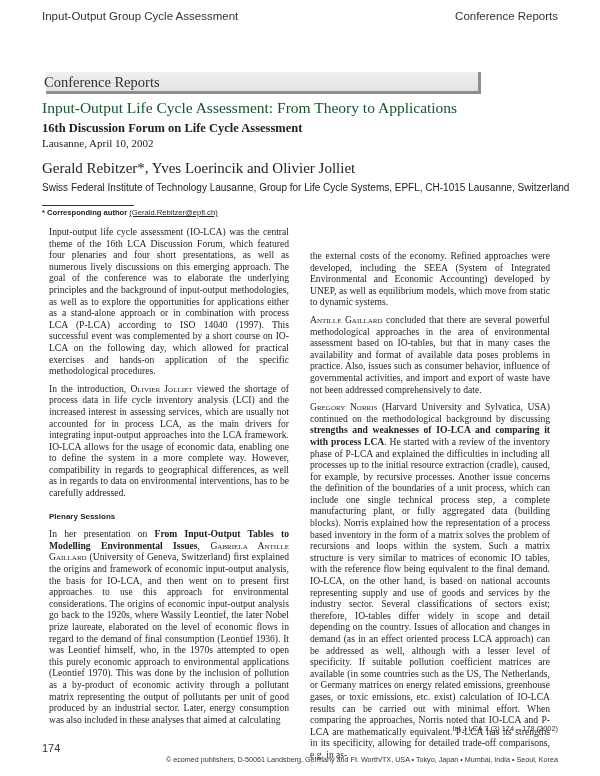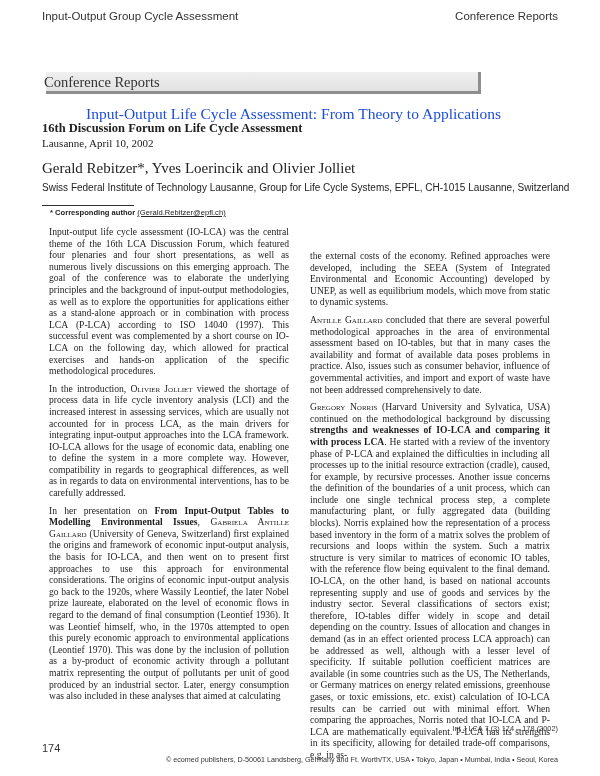--- a/index.html
+++ b/index.html
@@ -15,21 +15,21 @@
     .banner {
       position: absolute; top: 72px; left: 46px; width: 435px; height: 22px;
       background: linear-gradient(#efefef, #e3e3e3);
       border-bottom: 3px solid #8e8e8e; border-right: 3px solid #8e8e8e;
       box-sizing: border-box;
     }
     .banner-text {
       position: absolute; top: 74px; left: 44px; font-size: 14.5px; color: #333;
     }
     .title {
-      position: absolute; top: 105px; left: 42px; font-size: 15.5px; color: #1d4ed8; white-space: nowrap; margin-left: 44px;
+      position: absolute; top: 99px; left: 42px; font-size: 15.5px; color: #14532d; white-space: nowrap;
     }
     .subtitle {
       position: absolute; top: 121px; left: 42px; font-size: 12.5px; font-weight: bold; color: #222;
     }
     .meeting {
       position: absolute; top: 137px; left: 42px; font-size: 11px; color: #222;
     }
     .authors {
       position: absolute; top: 160px; left: 42px; font-size: 15px; color: #222;
     }
@@ -38,21 +38,21 @@
       font-family: Liberation Sans, sans-serif;
       font-size: 10px; color: #222; white-space: nowrap;
     }
     .footnote-rule {
       position: absolute; top: 205px; left: 42px; width: 92px; height: 0;
       border-top: 1px solid #333;
     }
     .footnote {
       position: absolute; top: 208px; left: 42px;
       font-family: "Liberation Sans", "DejaVu Sans", sans-serif;
-      font-size: 7.6px; color: #222; margin-left: 8px;
+      font-size: 7.6px; color: #222;
     }
     .footnote .email { text-decoration: underline; }
     .col {
       position: absolute; top: 226px; width: 240px;
       font-size: 9.6px; line-height: 11.6px; color: #1e1e1e;
       text-align: justify; hyphens: auto;
     }
     .col-left { left: 49px; }
     .col-right { left: 310px; margin-top: 24px; }
     .col p { margin: 0 0 6px 0; }
@@ -93,20 +93,21 @@
 
 <div class="footnote-rule"></div>
 <div class="footnote">
   <b>* Corresponding author</b>
   <span class="email">(Gerald.Rebitzer@epfl.ch)</span>
 </div>
 
 <div class="col col-left">
   <p>Input-output life cycle assessment (IO-LCA) was the central theme of the 16th LCA Discussion Forum, which featured four plenaries and four short presentations, as well as numerous lively discussions on this emerging approach. The goal of the conference was to elaborate the underlying principles and the background of input-output methodologies, as well as to explore the opportunities for applications either as a stand-alone approach or in combination with process LCA (P-LCA) according to ISO 14040 (1997). This successful event was complemented by a short course on IO-LCA on the following day, which allowed for practical exercises and hands-on application of the specific methodological procedures.</p>
   <p><span>In the introduction, </span><span class="sc">Olivier Jolliet</span><span> viewed the shortage of process data in life cycle inventory analysis (LCI) and the increased interest in assessing services, which are usually not accounted for in process LCA, as the main drivers for integrating input-output approaches into the LCA framework. IO-LCA allows for the usage of economic data, enabling one to define the system in a more complete way. However, compatibility in regards to geographical differences, as well as in regards to data on environmental interventions, has to be carefully addressed.</span></p>
+  <div class="section-head">Plenary Sessions</div>
   <p><span>In her presentation on </span><b>From Input-Output Tables to Modelling Environmental Issues</b><span>, </span><span class="sc">Gabriela Antille Gaillard</span><span> (University of Geneva, Switzerland) first explained the origins and framework of economic input-output analysis, the basis for IO-LCA, and then went on to present first approaches to use this approach for environmental considerations. The origins of economic input-output analysis go back to the 1920s, where Wassily Leontief, the later Nobel prize laureate, elaborated on the level of economic flows in regard to the demand of final consumption (Leontief 1936). It was Leontief himself, who, in the 1970s attempted to open this purely economic approach to environmental applications (Leontief 1970). This was done by the inclusion of pollution as a by-product of economic activity through a pollutant matrix representing the output of pollutants per unit of good produced by an industrial sector. Later, energy consumption was also included in these analyses that aimed at calculating</span></p>
 </div>
 
 <div class="col col-right">
   <p>the external costs of the economy. Refined approaches were developed, including the SEEA (System of Integrated Environmental and Economic Accounting) developed by UNEP, as well as equilibrium models, which move from static to dynamic systems.</p>
   <p><span class="sc">Antille Gaillard</span><span> concluded that there are several powerful methodological approaches in the area of environmental assessment based on IO-tables, but that in many cases the availability and format of available data poses problems in practice. Also, issues such as consumer behavior, influence of governmental activities, and import and export of waste have not been addressed comprehensively to date.</span></p>
   <p><span class="sc">Gregory Norris</span><span> (Harvard University and Sylvatica, USA) continued on the methodological background by discussing </span><b>strengths and weaknesses of IO-LCA and comparing it with process LCA</b><span>. He started with a review of the inventory phase of P-LCA and explained the difficulties in including all processes up to the initial resource extraction (cradle), caused, for example, by recursive processes. Another issue concerns the definition of the boundaries of a unit process, which can include one single technical process step, a complete manufacturing plant, or fully aggregated data (building blocks). Norris explained how the representation of a process based inventory in the form of a matrix solves the problem of recursions and loops within the system. Such a matrix structure is very similar to matrices of economic IO tables, with the reference flow being equivalent to the final demand. IO-LCA, on the other hand, is based on national accounts representing supply and use of goods and services by the industry sector. Several classifications of sectors exist; therefore, IO-tables differ widely in scope and detail depending on the country. Issues of allocation and changes in demand (as in an effect oriented process LCA approach) can be addressed as well, although with a lesser level of specificity. If suitable pollution coefficient matrices are available (in some countries such as the US, The Netherlands, or Germany matrices on energy related emissions, greenhouse gases, or toxic emissions, etc. exist) calculation of IO-LCA results can be carried out with minimal effort. When comparing the approaches, Norris noted that IO-LCA and P-LCA are mathematically equivalent. P-LCA has its strengths in its specificity, allowing for detailed trade-off comparisons, e.g. in as-</span></p>
 </div>
 
 <div class="page-number">174</div>

